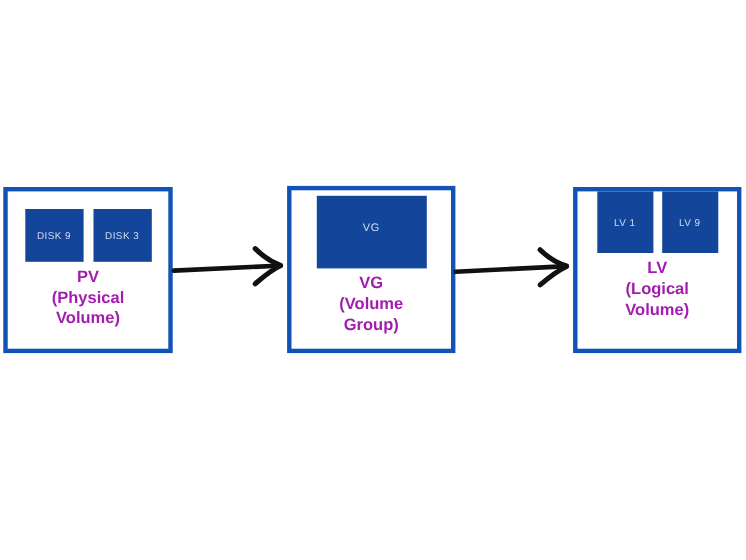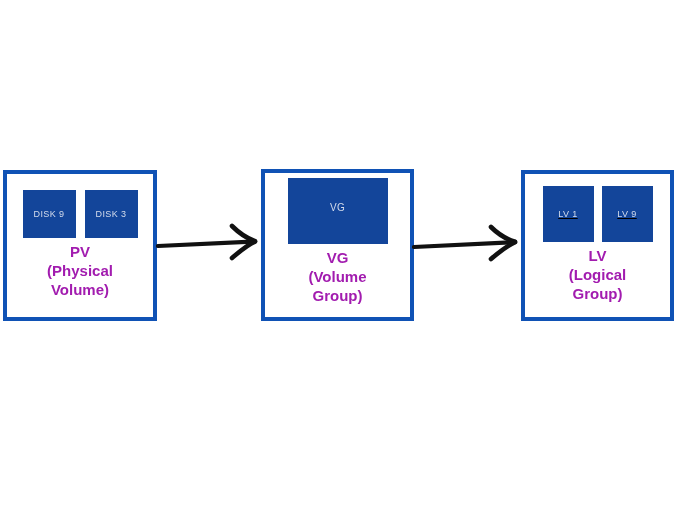--- a/index.html
+++ b/index.html
@@ -35,21 +35,21 @@
   .stage-lv { left: 521px; top: 170px; width: 153px; height: 151px; }
 
   
   .blocks {
     display: flex;
     justify-content: center;
     width: 100%;
   }
   .blocks-pv { gap: 9px;  margin-top: 16px; }
   .blocks-vg { gap: 0;    margin-top: 5px;  }
-  .blocks-lv { gap: 8px;  margin-top: 12px; text-decoration: underline;  }
+  .blocks-lv { gap: 8px;  margin-top: 0;  }
 
   .block {
     box-sizing: border-box;
     background: #13459a;
     display: flex;
     align-items: center;
     justify-content: center;
     color: #d4dcec;
     font-size: 9px;
     font-weight: 400;
@@ -126,16 +126,16 @@
     <div class="blocks blocks-lv">
       <div class="block block-lv">
         <span class="block-caption">LV 1</span>
       </div>
       <div class="block block-lv">
         <span class="block-caption">LV 9</span>
       </div>
     </div>
     <div class="caption">LV
 (Logical
-Group)</div>
+Volume)</div>
   </div>
 
 </div>
 
 </body></html>

